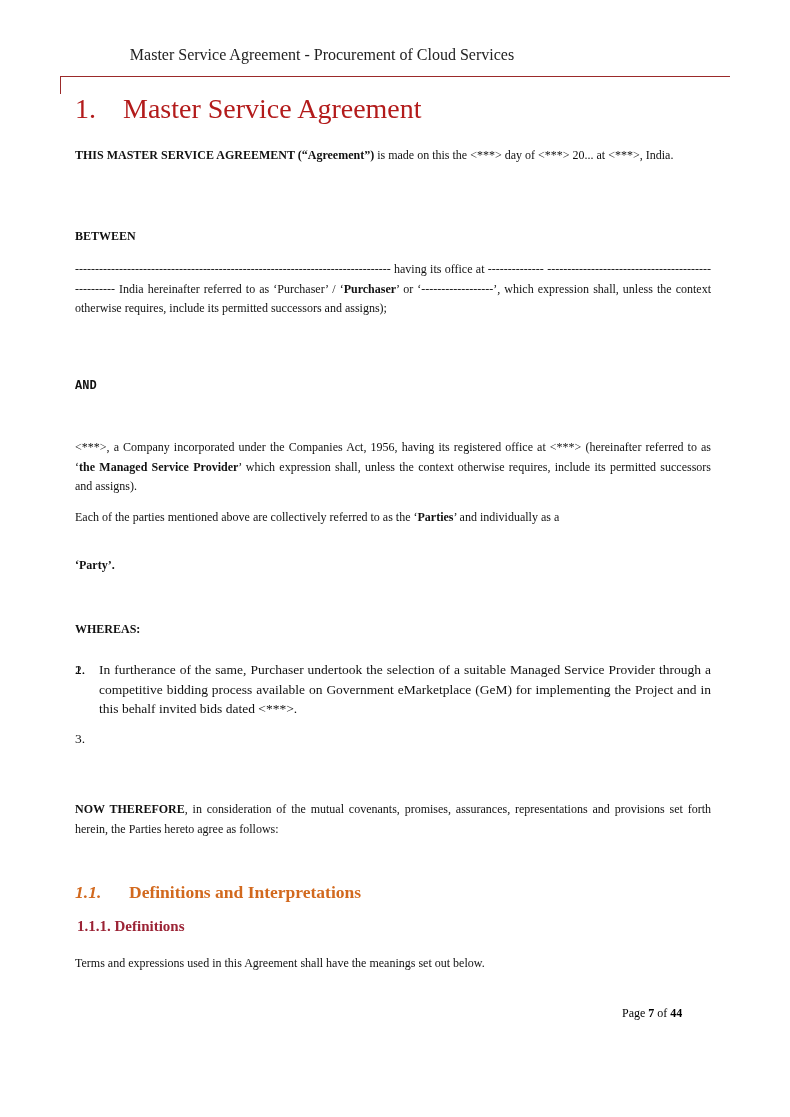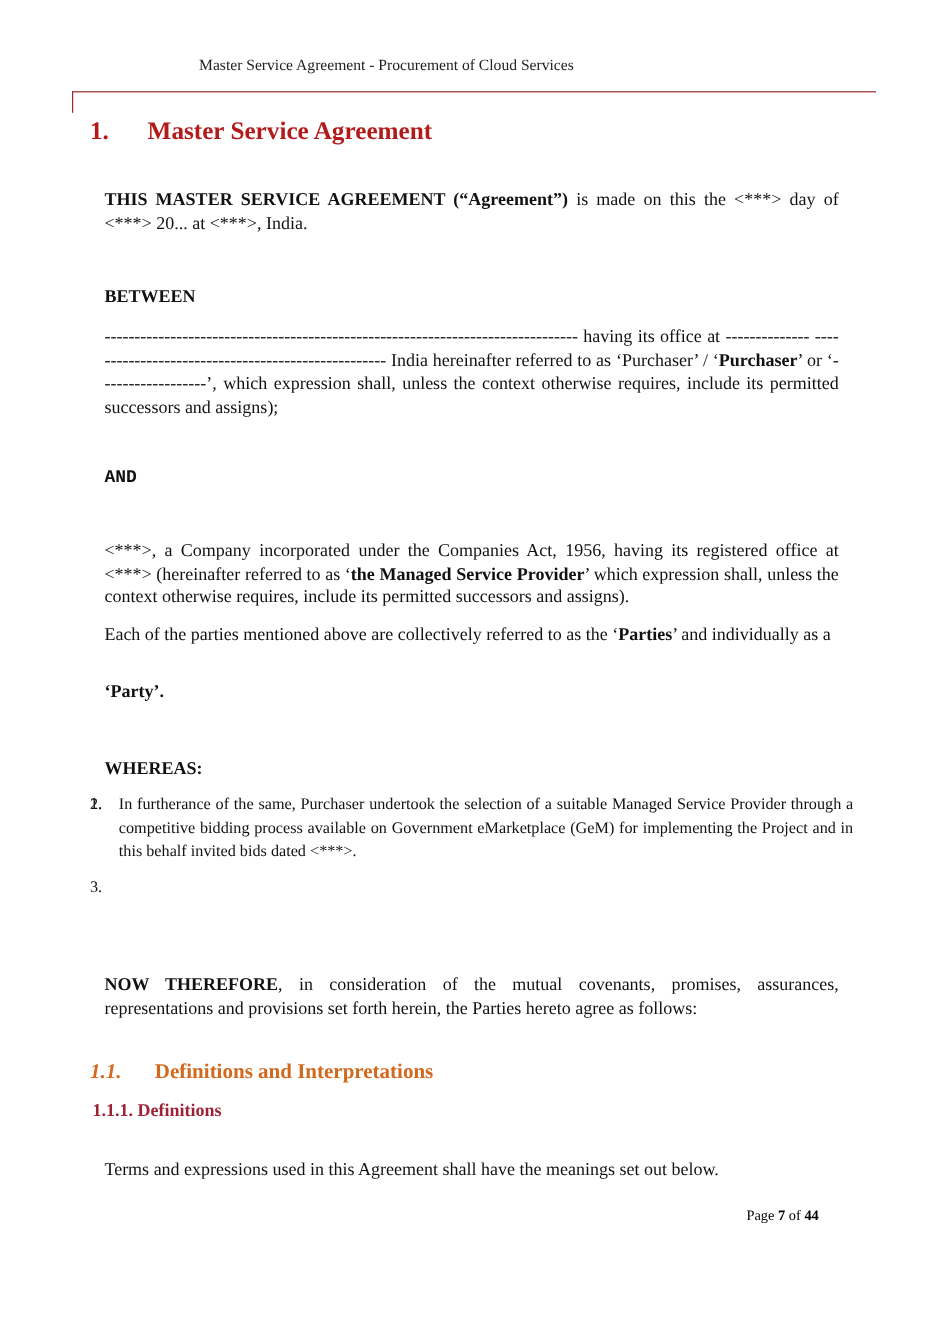--- a/index.html
+++ b/index.html
@@ -1,27 +1,27 @@
 <!DOCTYPE html>
 <html><head>
 <meta charset="utf-8">
 <style>
   html, body { margin: 0; padding: 0; background: #ffffff; }
   body { width: 790px; height: 1117px; position: relative; overflow: hidden;
          font-family: "Liberation Serif", "DejaVu Serif", serif; color: #111; }
   .page-header { position: absolute; top: 46px; left: 0; width: 644px; text-align: center;
-                 font-size: 13px; color: #222; }
+                 font-size: 16px; color: #222; }
   .rule-h { position: absolute; top: 76px; left: 60px; width: 670px; height: 0;
             border-top: 1.5px solid #9b2a2a; }
   .rule-v { position: absolute; top: 76px; left: 60px; width: 0; height: 18px;
             border-left: 1.5px solid #9b2a2a; }
   .content { position: absolute; left: 75px; width: 636px; top: 94px; }
-  .h1 { color: #b31b1b; font-weight: bold; font-size: 21px; margin: 0; height: 34px; line-height: 30px; }
+  .h1 { color: #b31b1b; font-weight: normal; font-size: 28px; margin: 0; height: 34px; line-height: 30px; }
   .h1 .num { display: inline-block; width: 48px; }
-  p { margin: 12px; font-size: 15px; line-height: 19.5px; text-align: justify; }
+  p { margin: 0; font-size: 12px; line-height: 19.5px; text-align: justify; }
   .blk { position: absolute; left: 0; width: 636px; }
   b { font-weight: bold; }
   ol.whereas { margin: 0; padding: 0; list-style: none; }
   ol.whereas li { position: relative; padding-left: 24px; font-size: 13.5px; line-height: 19.5px; text-align: justify; }
   ol.whereas li .n { position: absolute; left: 0; top: 0; }
   .h2 { color: #d2691e; font-weight: bold; font-size: 17.5px; }
   .h2 .num { display: inline-block; width: 54px; font-style: italic; }
   .h3 { color: #9b2335; font-weight: bold; font-size: 15px; }
   .footer { position: absolute; top: 1006px; left: 622px; font-size: 12px; color: #000000; }
 </style>

